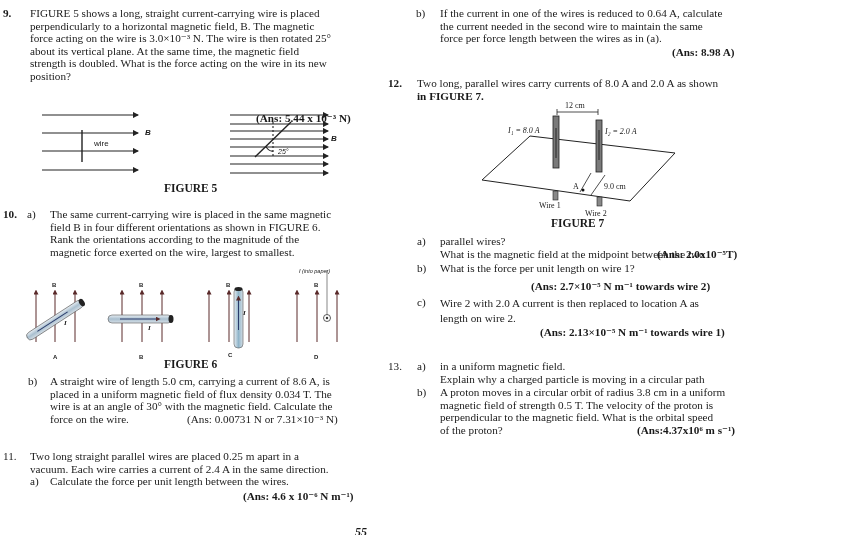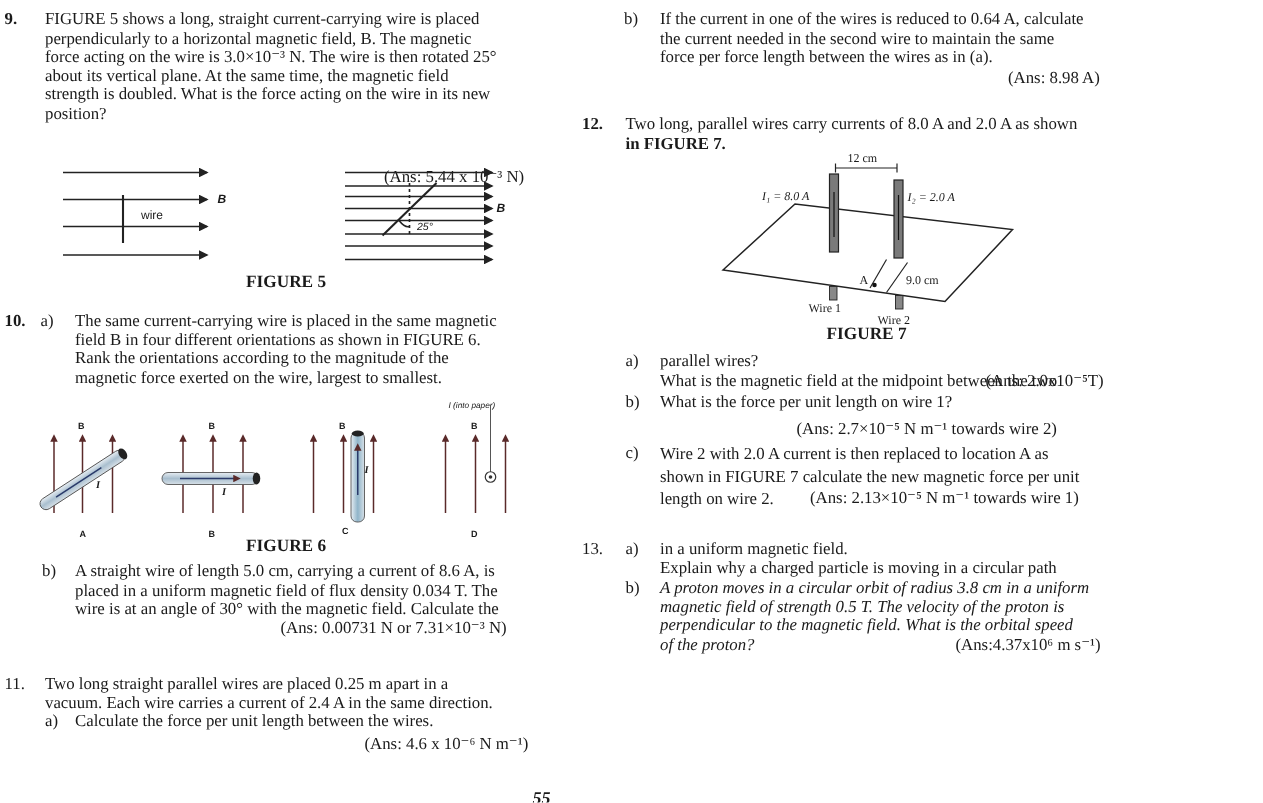--- a/index.html
+++ b/index.html
@@ -5,21 +5,21 @@
   html, body { margin: 0; padding: 0; background: #ffffff; }
   body {
     width: 842px; height: 535px; position: relative; overflow: hidden;
     font-family: "Liberation Serif", "DejaVu Serif", serif;
     color: #1a1a1a; font-size: 11.2px; line-height: 12.6px;
   }
   .abs { position: absolute; }
   .q { position: absolute; }
   .qnum { position: absolute; font-weight: bold; }
   .line { white-space: nowrap; }
-  .ans { position: absolute; font-weight: normal; white-space: nowrap; }
+  .ans { position: absolute; font-weight: bold; white-space: nowrap; }
   .label { font-weight: bold; }
   .fig-title { position: absolute; font-weight: bold; font-size: 11.5px; white-space: nowrap; }
   svg { position: absolute; overflow: visible; }
   .sub { position: absolute; }
 </style>
 </head>
 <body>
 
 <div class="qnum" style="left:3px; top:7px;">9.</div>
 <div class="q" style="left:30px; top:7px; width:330px;">
@@ -144,20 +144,21 @@
 <div class="abs" style="left:139px; top:351px; font-size:6px; font-weight:bold; font-family:'Liberation Sans',sans-serif;">B</div>
 <div class="abs" style="left:228px; top:349px; font-size:6px; font-weight:bold; font-family:'Liberation Sans',sans-serif;">C</div>
 <div class="abs" style="left:314px; top:351px; font-size:6px; font-weight:bold; font-family:'Liberation Sans',sans-serif;">D</div>
 <div class="fig-title" style="left:164px; top:358px;">FIGURE 6</div>
 
 <div class="sub" style="left:28px; top:375px;">b)</div>
 <div class="q" style="left:50px; top:375px; width:310px;">
   <div class="line">A straight wire of length 5.0 cm, carrying a current of 8.6 A, is</div>
   <div class="line">placed in a uniform magnetic field of flux density 0.034 T. The</div>
   <div class="line">wire is at an angle of 30° with the magnetic field. Calculate the</div>
+  <div class="line">force on the wire.</div>
 </div>
 <div class="ans" style="left:187px; top:413px; font-weight:normal;">(Ans: 0.00731 N or 7.31×10⁻³ N)</div>
 
 <div class="qnum" style="left:3px; top:450px; font-weight:normal;">11.</div>
 <div class="q" style="left:30px; top:450px; width:330px;">
   <div class="line">Two long straight parallel wires are placed 0.25 m apart in a</div>
   <div class="line">vacuum. Each wire carries a current of 2.4 A in the same direction.</div>
 </div>
 <div class="sub" style="left:30px; top:475px;">a)</div>
 <div class="sub line" style="left:50px; top:475px;">Calculate the force per unit length between the wires.</div>
@@ -215,31 +216,30 @@
 </div>
 <div class="ans" style="left:657px; top:248px;">(Ans: 2.0x10⁻⁵T)</div>
 
 <div class="sub" style="left:417px; top:262px;">b)</div>
 <div class="sub line" style="left:440px; top:262px;">What is the force per unit length on wire 1?</div>
 <div class="ans" style="left:531px; top:280px;">(Ans: 2.7×10⁻⁵ N m⁻¹ towards wire 2)</div>
 
 <div class="sub" style="left:417px; top:296px;">c)</div>
 <div class="q" style="left:440px; top:296px; width:300px; line-height:15px;">
   <div class="line">Wire 2 with 2.0 A current is then replaced to location A as</div>
-  <div class="line">shown in FIGURE 7 calculate the new magnetic force per unit</div>
   <div class="line">length on wire 2.</div>
 </div>
 <div class="ans" style="left:540px; top:326px;">(Ans: 2.13×10⁻⁵ N m⁻¹ towards wire 1)</div>
 
 <div class="qnum" style="left:388px; top:360px; font-weight:normal;">13.</div>
 <div class="sub" style="left:417px; top:360px;">a)</div>
 <div class="q" style="left:440px; top:360px; width:320px;">
   <div class="line">in a uniform magnetic field.</div>
   <div class="line">Explain why a charged particle is moving in  a circular path</div>
 </div>
 <div class="sub" style="left:417px; top:386px;">b)</div>
-<div class="q" style="left:440px; top:386px; width:320px;font-style:italic;">
+<div class="q" style="left:440px; top:386px; width:320px;">
   <div class="line">A proton moves in a circular orbit of radius 3.8 cm in a uniform</div>
   <div class="line">magnetic field of strength 0.5 T. The velocity of the proton is</div>
   <div class="line">perpendicular to the magnetic field. What is the orbital speed</div>
   <div class="line">of the proton?</div>
 </div>
 <div class="ans" style="left:637px; top:424px;">(Ans:4.37x10⁶ m s⁻¹)</div>
 
 </body></html>

